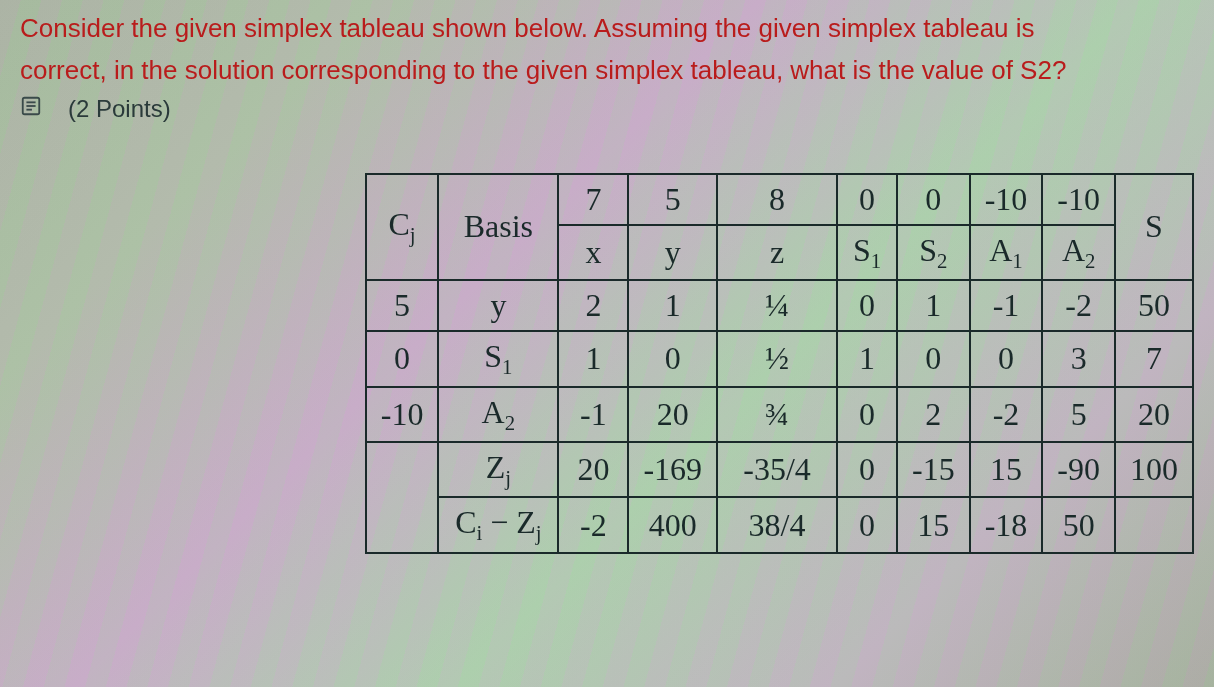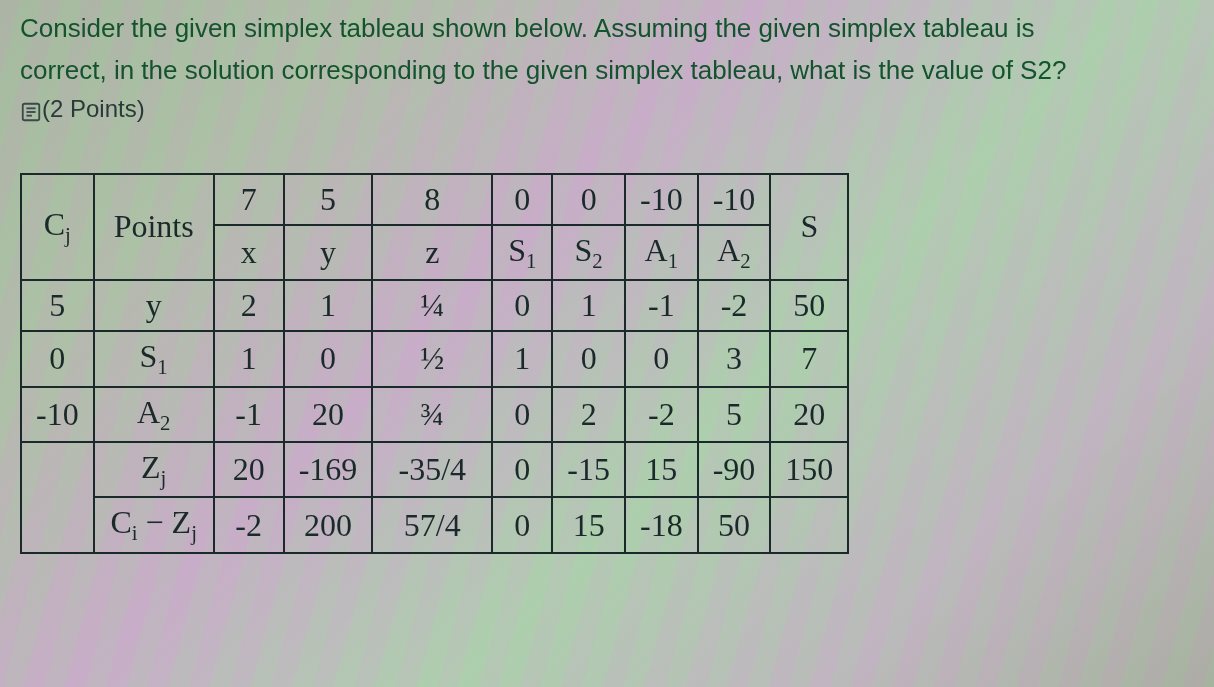--- a/index.html
+++ b/index.html
@@ -25,44 +25,44 @@
         105deg,
         rgba(200,150,200,0.12) 0px,
         rgba(200,150,200,0.12) 20px,
         rgba(150,200,150,0.12) 20px,
         rgba(150,200,150,0.12) 40px
       );
       pointer-events: none;
     }
     .question-text {
       font-size: 26px;
-      color: #14532d;
+      color: #b91c1c;
       line-height: 1.4;
       margin-bottom: 6px;
       position: relative;
     }
     .points-row {
       display: flex;
-      align-items: flex-end;
-      gap: 0;
+      align-items: flex-start;
+      gap: 26px;
       margin-bottom: 50px;
       position: relative;
     }
     .points-icon {
       width: 22px;
       height: 22px;
       display: inline-block;
     }
     .points-text {
       font-size: 24px;
       color: #2a3a3a;
     }
     .table-wrap {
       display: flex;
-      justify-content: flex-start;
+      justify-content: flex-end;
       position: relative;
     }
     table {
       border-collapse: collapse;
       background: transparent;
     }
     td {
       border: 2px solid #1a2a2a;
       text-align: center;
       vertical-align: middle;
@@ -100,21 +100,21 @@
   </span>
   <span class="points-text">(2 Points)</span>
 </div>
 
 <div class="table-wrap">
   <table>
 
     <tbody>
         <tr>
       <td rowspan="2">C<span class="sub">j</span></td>
-      <td rowspan="2" class="wider">Points</td>
+      <td rowspan="2" class="wider">Basis</td>
       <td>7</td>
       <td>5</td>
       <td class="wider">8</td>
       <td class="narrow">0</td>
       <td>0</td>
       <td>-10</td>
       <td>-10</td>
       <td rowspan="2">S</td>
     </tr>
 
@@ -170,28 +170,28 @@
     <tr>
       <td rowspan="2"></td>
       <td class="wider">Z<span class="sub">j</span></td>
       <td>20</td>
       <td>-169</td>
       <td class="wider">-35/4</td>
       <td class="narrow">0</td>
       <td>-15</td>
       <td>15</td>
       <td>-90</td>
-      <td>150</td>
+      <td>100</td>
     </tr>
 
     <tr>
       <td class="wider">C<span class="sub">i</span> − Z<span class="sub">j</span></td>
       <td>-2</td>
-      <td>200</td>
-      <td class="wider">57/4</td>
+      <td>400</td>
+      <td class="wider">38/4</td>
       <td class="narrow">0</td>
       <td>15</td>
       <td>-18</td>
       <td>50</td>
       <td></td>
     </tr>
   </tbody>
     </table>
 </div>
 

